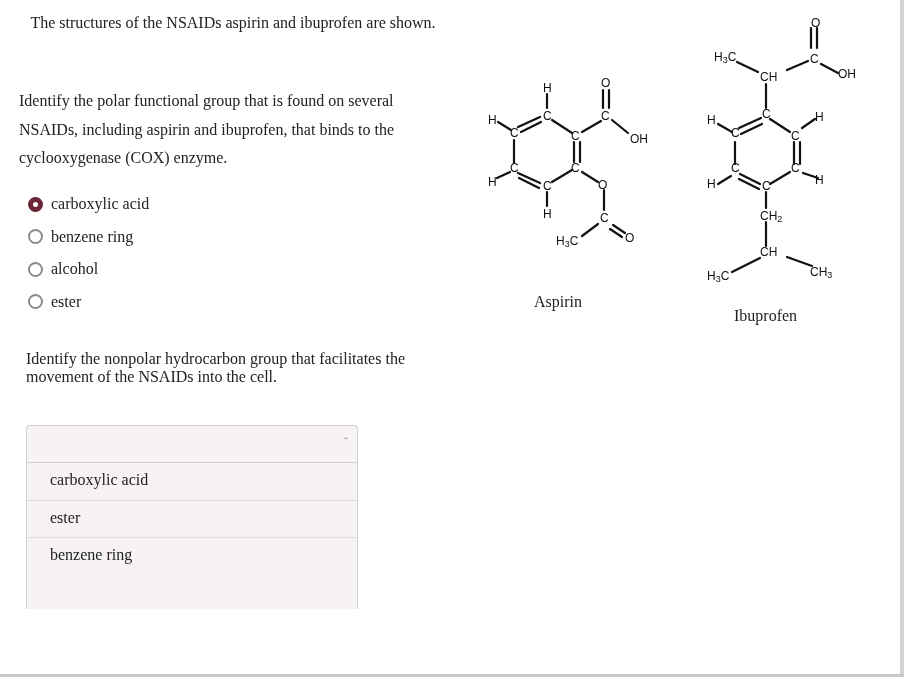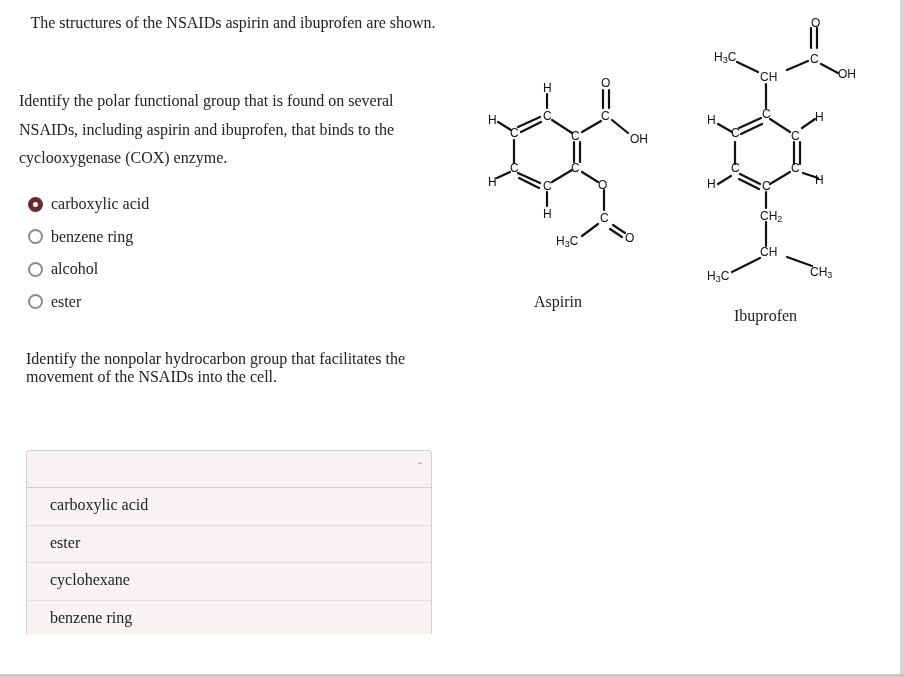--- a/index.html
+++ b/index.html
@@ -17,23 +17,23 @@
     .radios { position: absolute; left: 28px; top: 188px; }
     .radio-row { display: flex; align-items: center; height: 32.5px; cursor: pointer; }
     .radio {
       width: 15px; height: 15px; border: 2px solid #8a8a8a; border-radius: 50%;
       box-sizing: border-box; margin-right: 8px; background: #fff; position: relative;
     }
     .radio.checked { border: 5px solid #6b2737; background: #fff; }
     .radio-label { font-size: 16px; }
 
     .dropdown {
-      position: absolute; left: 26px; top: 425px; width: 406px; height: 184px;
+      position: absolute; left: 26px; top: 425px; width: 332px; height: 184px;
       background: #f6f3f2; border: 1px solid #cfcfcf; border-bottom: none; border-radius: 4px 4px 0 0;
-      box-sizing: border-box; overflow: hidden; margin-top: 25px;
+      box-sizing: border-box; overflow: hidden;
     }
     .dd-head { height: 36px; border-bottom: 1px solid #cfcfcf; position: relative; cursor: pointer; }
     .dd-caret { position: absolute; right: 10px; top: 11px; font-size: 8px; color: #9a9a9a; letter-spacing: -1px; }
     .dd-item { height: 36.5px; line-height: 34px; padding-left: 23px; font-size: 16px; border-bottom: 1px solid #e2dedd; cursor: pointer; }
     .dd-item:last-child { border-bottom: none; }
 
     .molecule { position: absolute; }
     .caption { position: absolute; font-size: 16px; font-family: "Liberation Serif", serif; }
   </style>
 </head>
@@ -66,21 +66,20 @@
 </div>
 
 <div class="q2">Identify the nonpolar hydrocarbon group that facilitates the movement of the NSAIDs into the cell.</div>
 
 <div class="dropdown">
   <div class="dd-head">
     <span class="dd-caret">ˇˇ</span>
   </div>
   <div class="dd-item">carboxylic acid</div>
   <div class="dd-item">ester</div>
-  <div class="dd-item">cyclohexane</div>
   <div class="dd-item">benzene ring</div>
 </div>
 
 <svg class="molecule" style="left:470px;top:60px" width="200" height="200" viewBox="470 60 200 200" font-family="Liberation Sans, DejaVu Sans, sans-serif" font-size="12" fill="#111">
   <g stroke="#111" stroke-width="2.2" fill="none" stroke-linecap="round">
     <line x1="547" y1="94" x2="547" y2="108"></line>
     <line x1="552" y1="120" x2="572" y2="133"></line>
     <line x1="540" y1="117" x2="518" y2="127"></line>
     <line x1="541" y1="122" x2="521" y2="132"></line>
     <line x1="498" y1="122" x2="511" y2="130"></line>

